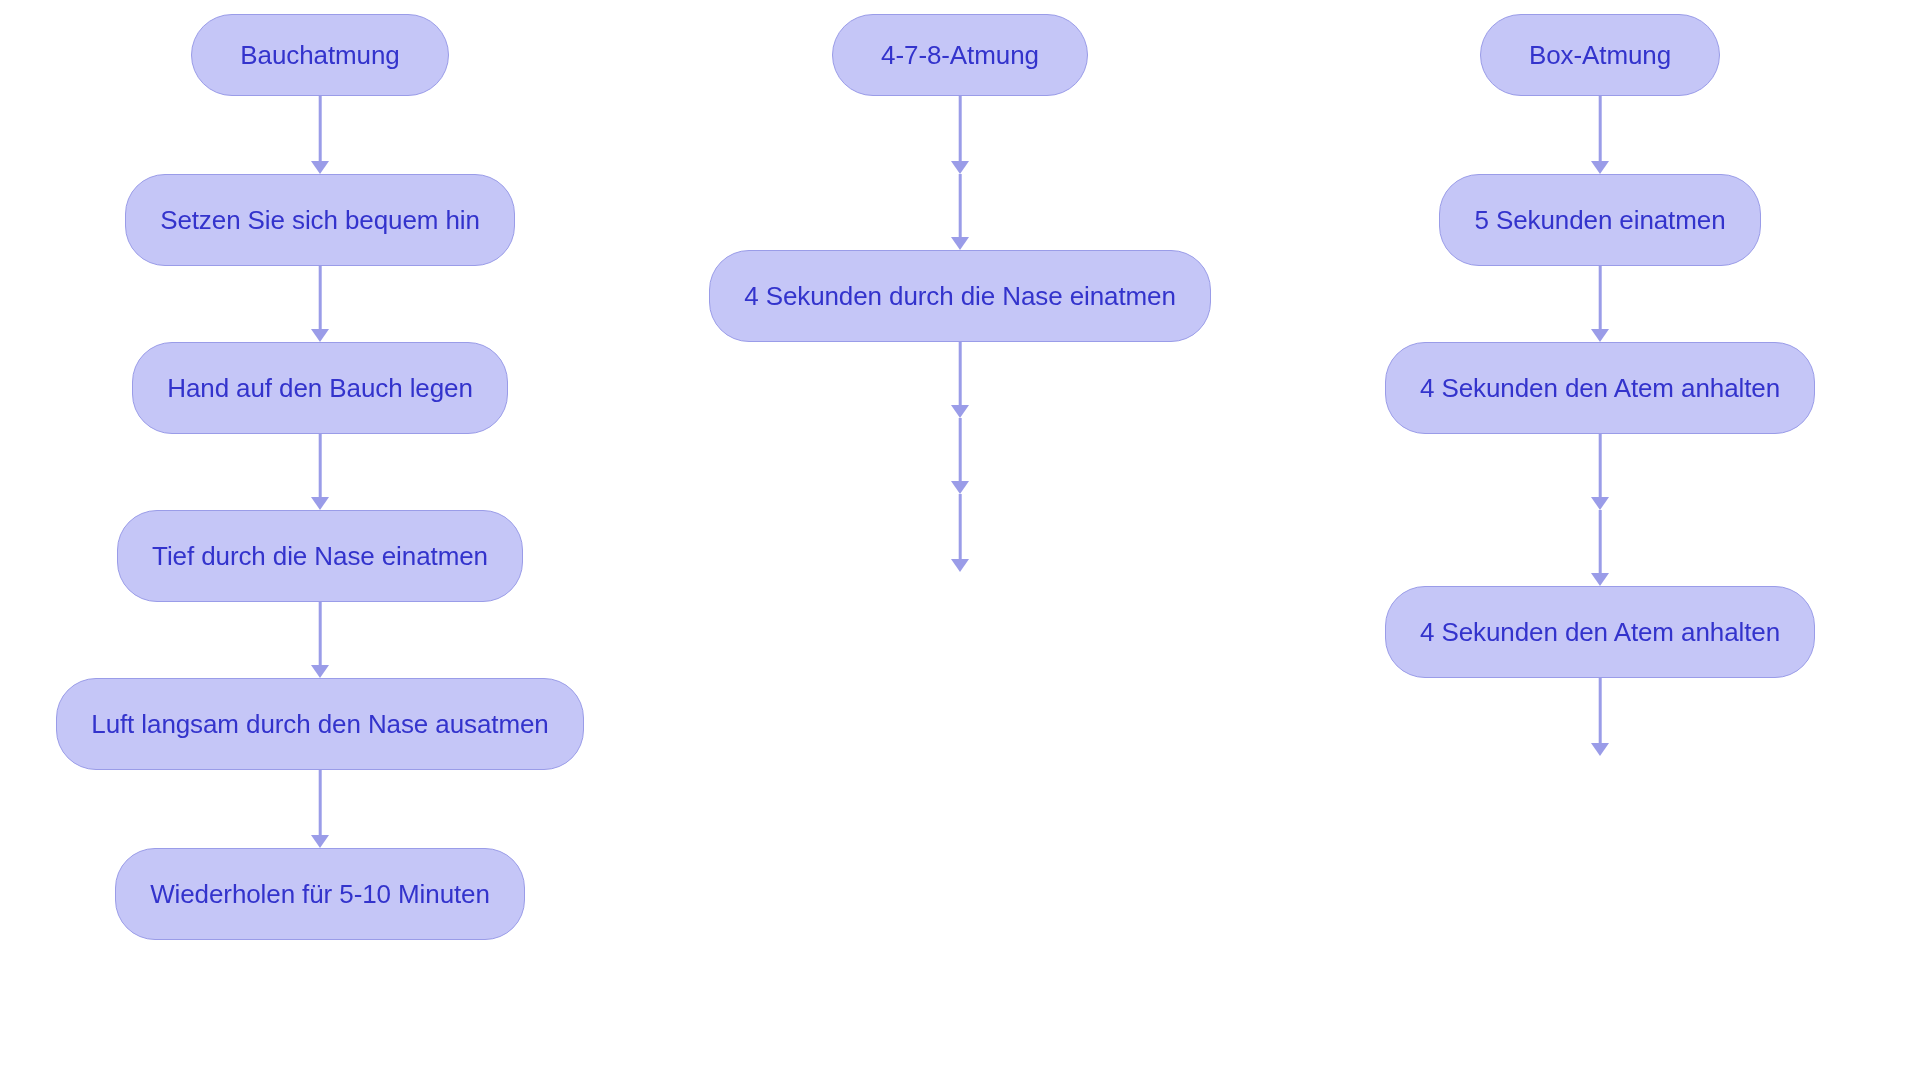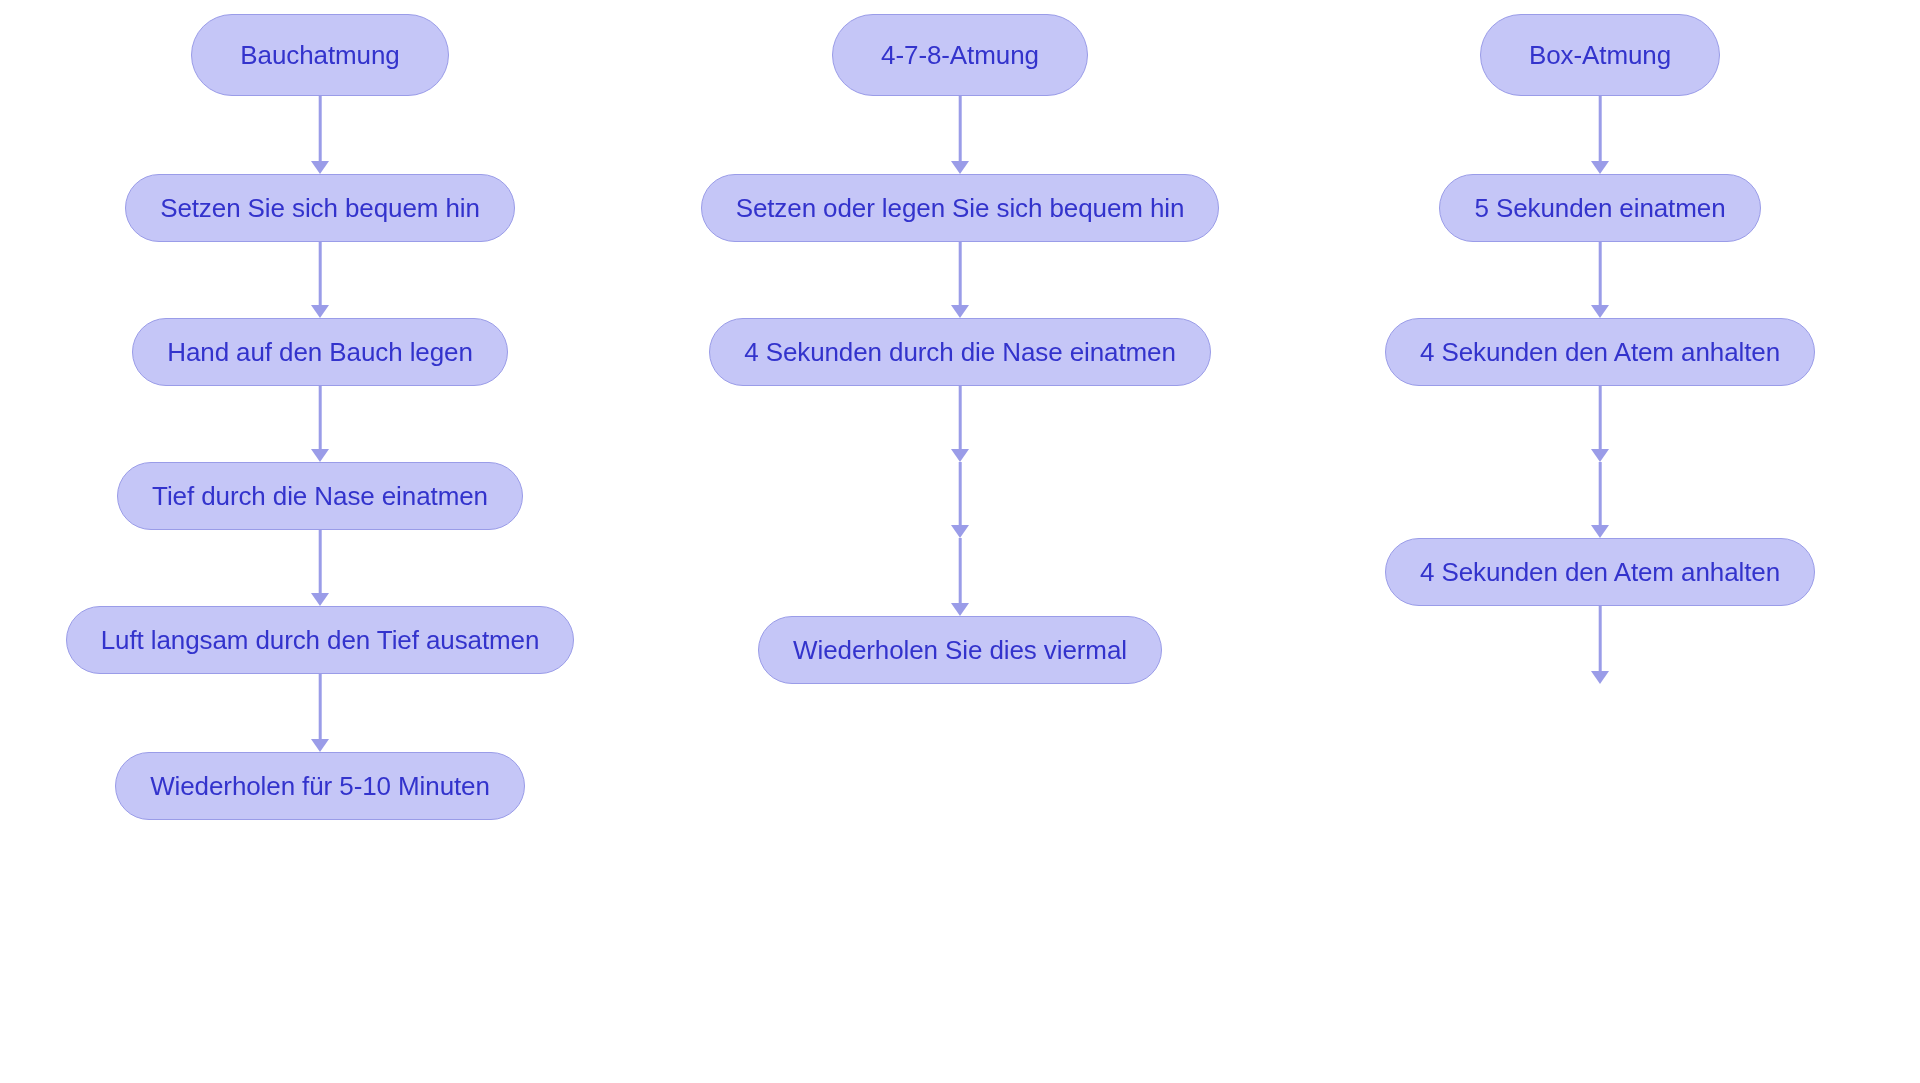--- a/index.html
+++ b/index.html
@@ -40,21 +40,21 @@
     border-radius: 40px;
     color: #3333cc;
     font-size: 26px;
     line-height: 1.1;
     letter-spacing: -0.1px;
     display: flex;
     align-items: center;
     justify-content: center;
     text-align: center;
     padding: 0 34px;
-    height: 68px;
+    height: 92px;
     white-space: nowrap;
     flex: 0 0 auto;
   }
 
   .node.start {
     height: 82px;
     border-radius: 44px;
     padding: 0 48px;
   }
 
@@ -112,53 +112,51 @@
     <div class="node">Hand auf den Bauch legen</div>
     <div class="connector gap-3">
         <span class="line"></span>
         <span class="head"></span>
       </div>
     <div class="node">Tief durch die Nase einatmen</div>
     <div class="connector gap-4">
         <span class="line"></span>
         <span class="head"></span>
       </div>
-    <div class="node">Luft langsam durch den Tief ausatmen</div>
+    <div class="node">Luft langsam durch den Nase ausatmen</div>
     <div class="connector gap-5">
         <span class="line"></span>
         <span class="head"></span>
       </div>
     <div class="node">Wiederholen für 5-10 Minuten</div>
   </div>
 
   <div class="flow-column">
     <div class="node start">4-7-8-Atmung</div>
     <div class="connector gap-1">
         <span class="line"></span>
         <span class="head"></span>
       </div>
-    <div class="node">Setzen oder legen Sie sich bequem hin</div>
     <div class="connector gap-2">
         <span class="line"></span>
         <span class="head"></span>
       </div>
     <div class="node">4 Sekunden durch die Nase einatmen</div>
     <div class="connector gap-3">
         <span class="line"></span>
         <span class="head"></span>
       </div>
     <div class="connector gap-4">
         <span class="line"></span>
         <span class="head"></span>
       </div>
     <div class="connector gap-5">
         <span class="line"></span>
         <span class="head"></span>
       </div>
-    <div class="node">Wiederholen Sie dies viermal</div>
   </div>
 
   <div class="flow-column">
     <div class="node start">Box-Atmung</div>
     <div class="connector gap-1">
         <span class="line"></span>
         <span class="head"></span>
       </div>
     <div class="node">5 Sekunden einatmen</div>
     <div class="connector gap-2">

